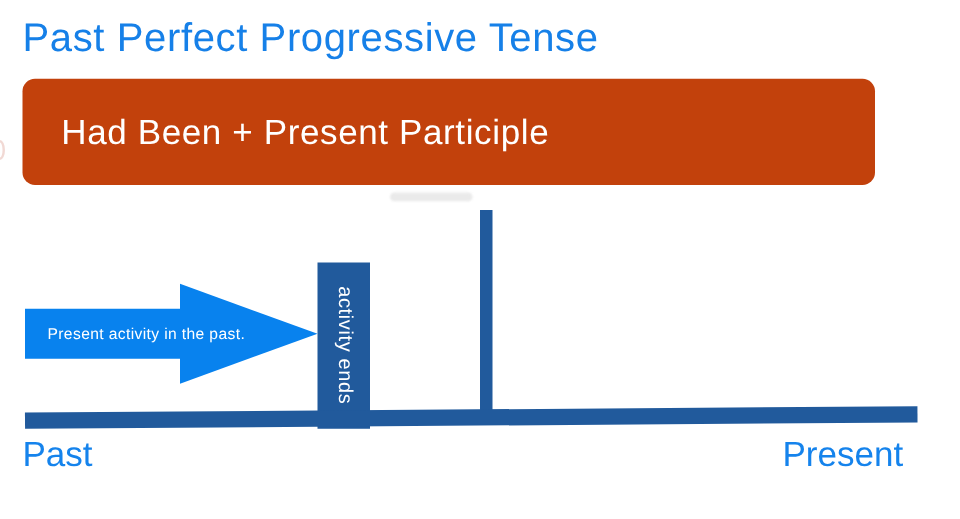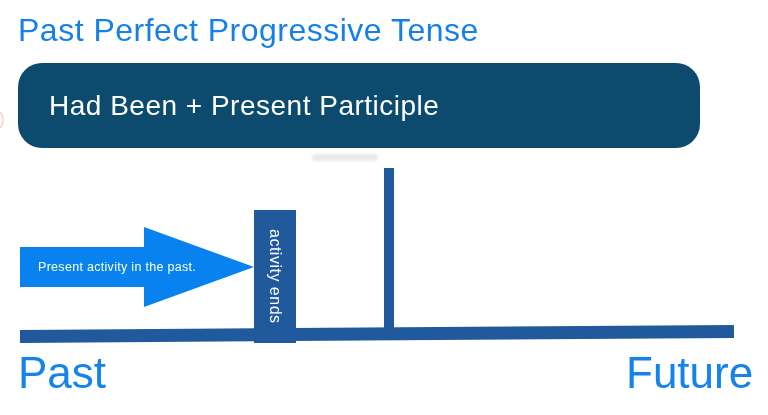--- a/index.html
+++ b/index.html
@@ -20,22 +20,22 @@
     letter-spacing: 0.5px;
     color: #1680e8;
     white-space: nowrap;
   }
 
   
   .formula-box {
     position: absolute;
     left: 18px; top: 63px;
     width: 682px; height: 85px;
-    background: #0c4a6e;
-    border-radius: 24px;
+    background: #c2410c;
+    border-radius: 10px;
     display: flex;
     align-items: center;
   }
   .formula-box .formula-text {
     margin-left: 31px;
     color: #ffffff;
     font-size: 28px;
     letter-spacing: 0.5px;
     white-space: nowrap;
   }
@@ -110,21 +110,21 @@
     width: 714px; height: 13px;
     background: #215a9c;
     transform: rotate(-0.4deg);
     transform-origin: left center;
   }
 
   
   .axis-label {
     position: absolute;
     top: 348px;
-    font-size: 44px;
+    font-size: 28px;
     color: #1583ec;
     white-space: nowrap;
   }
   .axis-label.past { left: 18px; }
   .axis-label.present { left: 324px; }
   .axis-label.future { left: 626px; }
 
   
   .edge-mark {
     position: absolute;
@@ -160,15 +160,15 @@
     <span class="activity-bar-label">activity ends</span>
   </div>
 
   <div class="present-tick"></div>
 
   <div class="timeline-bar"></div>
 
   <div class="axis-label past">Past</div>
 
 
-  <div class="axis-label future">Future</div>
+  <div class="axis-label future">Present</div>
 
 </div>
 
 </body></html>

